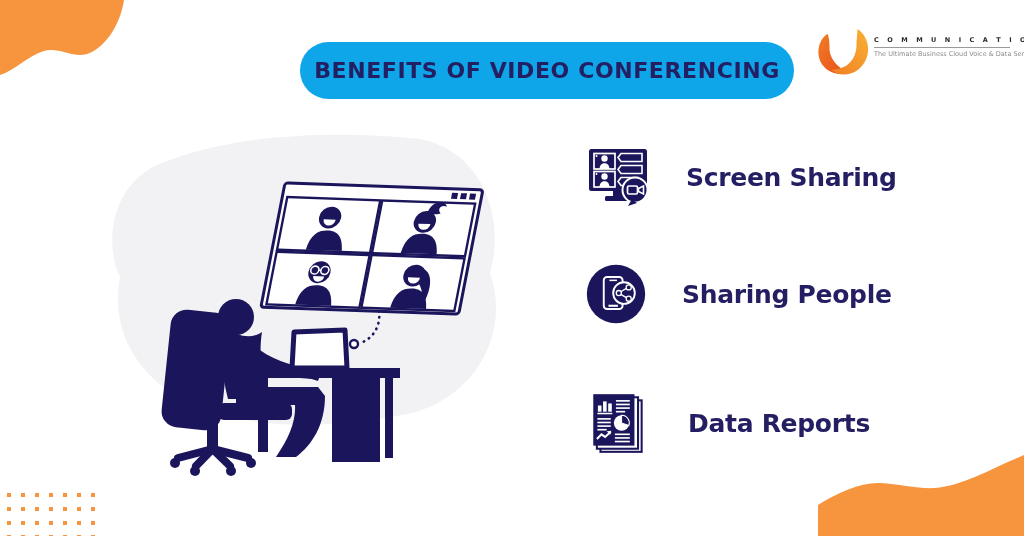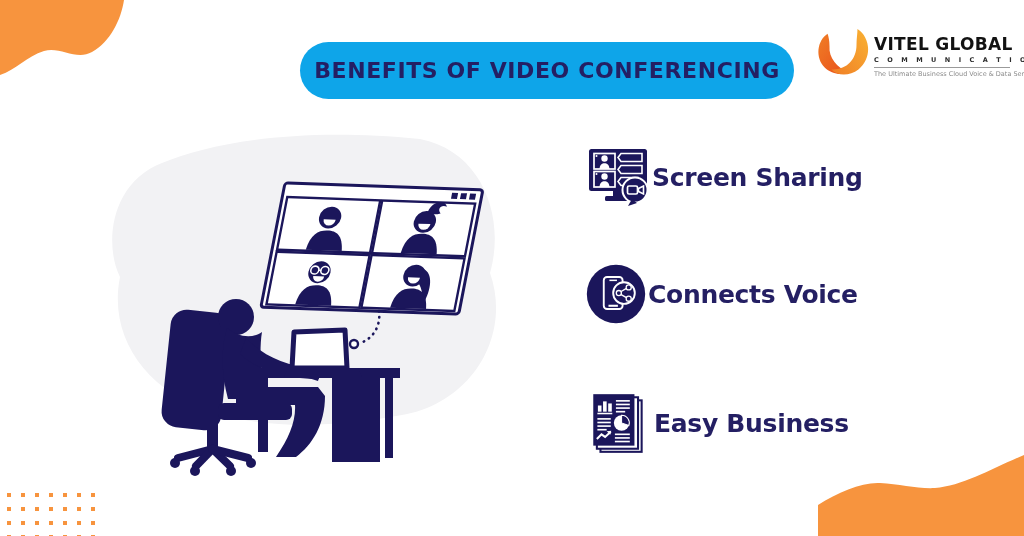--- a/index.html
+++ b/index.html
@@ -29,21 +29,21 @@
               margin-top:2px; white-space:nowrap; border-bottom:1px solid #9a9a9a; padding-bottom:3px; }
   .logo-tagline { color:#8C8C8C; font-size:6.5px; margin-top:2px; white-space:nowrap; }
 
   
   .illustration { position:absolute; left:90px; top:125px; width:440px; height:375px; }
 
   
   .benefit { position:absolute; left:584px; display:flex; align-items:center; }
   .benefit .b-icon { flex:0 0 auto; }
   .benefit .b-label { color:#241F63; font-size:25px; font-weight:800; letter-spacing:-.3px;
-                      white-space:nowrap; }
+                      margin-left:34px; white-space:nowrap; }
   .row-1 { top:143px; } .row-2 { top:262px; } .row-3 { top:388px; }
 </style>
 </head>
 <body>
 
 <div class="canvas">
 
   <svg class="blob-tl" viewBox="0 0 135 85">
     <path d="M0,0 H124 C121,20 110,42 92,52 C76,61 60,46 44,51 C27,56 16,70 0,75 Z" fill="#F7943E"></path>
   </svg>
@@ -68,21 +68,20 @@
         <linearGradient id="lgR" x1="1" y1="0" x2="0" y2="1">
           <stop offset="0" stop-color="#F9B233"></stop>
             <stop offset="1" stop-color="#F07E26"></stop>
         </linearGradient>
       </defs>
       <path d="M14,8 C3,15 1,33 11,43 C17,49 28,52 35,48 C24,43 15,33 16,21 C16,15 15,11 14,8 Z" fill="url(#lgL)"></path>
       <path d="M45,3 C58,11 61,33 46,45 C37,52 24,52 18,45 C33,46 44,35 44,20 C44,13 45,8 45,3 Z" fill="url(#lgR)"></path>
       <path d="M28,10 C33,4 41,4 44,8 C38,12 33,18 32,25 C29,20 27,15 28,10 Z" fill="#ffffff"></path>
     </svg>
     <div class="logo-text">
-      <div class="logo-name">VITEL GLOBAL</div>
       <div class="logo-sub">C O M M U N I C A T I O N S</div>
       <div class="logo-tagline">The Ultimate Business Cloud Voice &amp; Data Services</div>
     </div>
   </div>
 
   <svg class="illustration" viewBox="0 0 440 375">
 
     <path d="M330,14 C392,26 416,92 400,148 C422,210 382,278 312,290 C252,301 182,306 122,287
              C56,266 18,212 30,152 C14,120 20,58 72,38 C122,18 205,2 330,14 Z" fill="#F2F2F4"></path>
 
@@ -208,21 +207,21 @@
       <rect x="21" y="16" width="20" height="34" rx="3.5" fill="none" stroke="#ffffff" stroke-width="2"></rect>
       <line x1="27" y1="19.5" x2="35" y2="19.5" stroke="#ffffff" stroke-width="1.6"></line>
       <line x1="26" y1="46.5" x2="36" y2="46.5" stroke="#ffffff" stroke-width="2.2"></line>
       <circle cx="42.5" cy="33" r="11.5" fill="#1B165B" stroke="#ffffff" stroke-width="2"></circle>
       <line x1="39" y1="31.6" x2="45.6" y2="27.8" stroke="#ffffff" stroke-width="1.5"></line>
       <line x1="39" y1="34.4" x2="45.6" y2="38.2" stroke="#ffffff" stroke-width="1.5"></line>
       <circle cx="37" cy="33" r="2.7" fill="#1B165B" stroke="#ffffff" stroke-width="1.4"></circle>
       <circle cx="47.5" cy="27" r="2.7" fill="#1B165B" stroke="#ffffff" stroke-width="1.4"></circle>
       <circle cx="47.5" cy="39" r="2.7" fill="#1B165B" stroke="#ffffff" stroke-width="1.4"></circle>
     </svg>
-    <span class="b-label">Connects Voice</span>
+    <span class="b-label">Sharing People</span>
   </div>
 
   <div class="benefit row-3">
     <svg class="b-icon" width="70" height="70" viewBox="0 0 68 68">
       <rect x="16" y="12" width="40" height="50" fill="#ffffff" stroke="#1B165B" stroke-width="2"></rect>
       <rect x="12.5" y="9" width="40" height="50" fill="#ffffff" stroke="#1B165B" stroke-width="2"></rect>
       <rect x="9" y="6" width="40" height="50" fill="#1B165B"></rect>
 
       <g fill="#ffffff">
         <rect x="13.5" y="17" width="3.5" height="6"></rect>
@@ -250,16 +249,16 @@
 
       <path d="M12.5,49.5 L17,45 L20.5,47.5 L26,42.5" fill="none" stroke="#ffffff" stroke-width="2"></path>
       <path d="M26.5,41.5 l-4.5,0.5 3.5,3.5 Z" fill="#ffffff"></path>
 
       <g stroke="#ffffff" stroke-width="1.6">
         <line x1="30" y1="45" x2="44.5" y2="45"></line>
         <line x1="30" y1="48.5" x2="44.5" y2="48.5"></line>
         <line x1="30" y1="52" x2="44.5" y2="52"></line>
       </g>
     </svg>
-    <span class="b-label">Easy Business</span>
+    <span class="b-label">Data Reports</span>
   </div>
 
 </div>
 
 </body></html>

